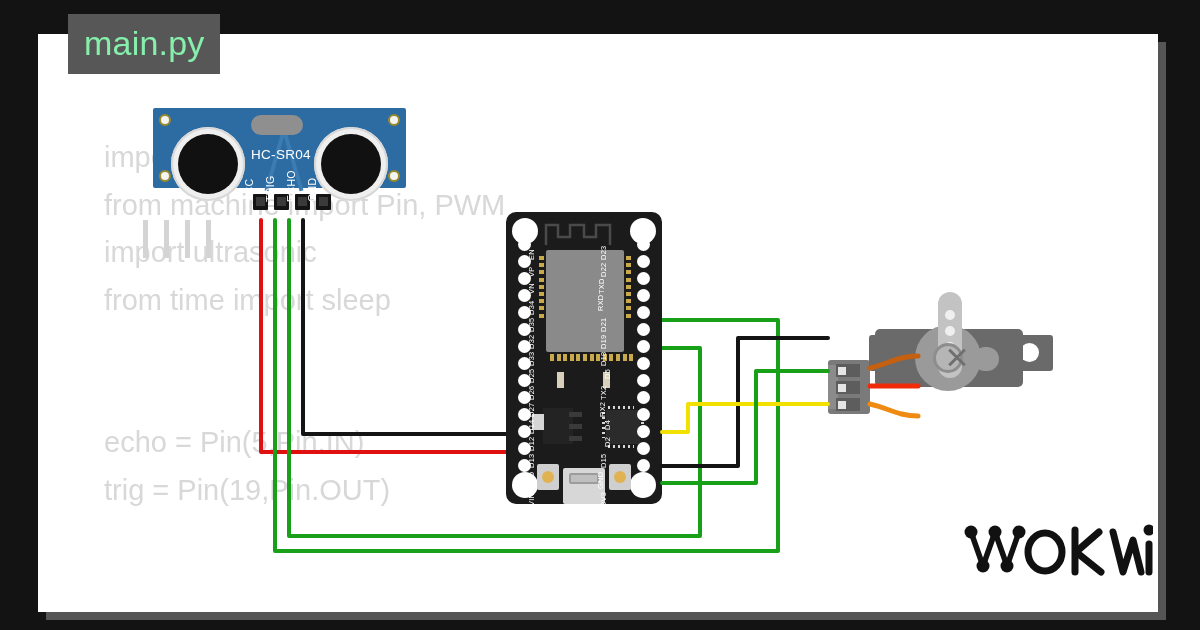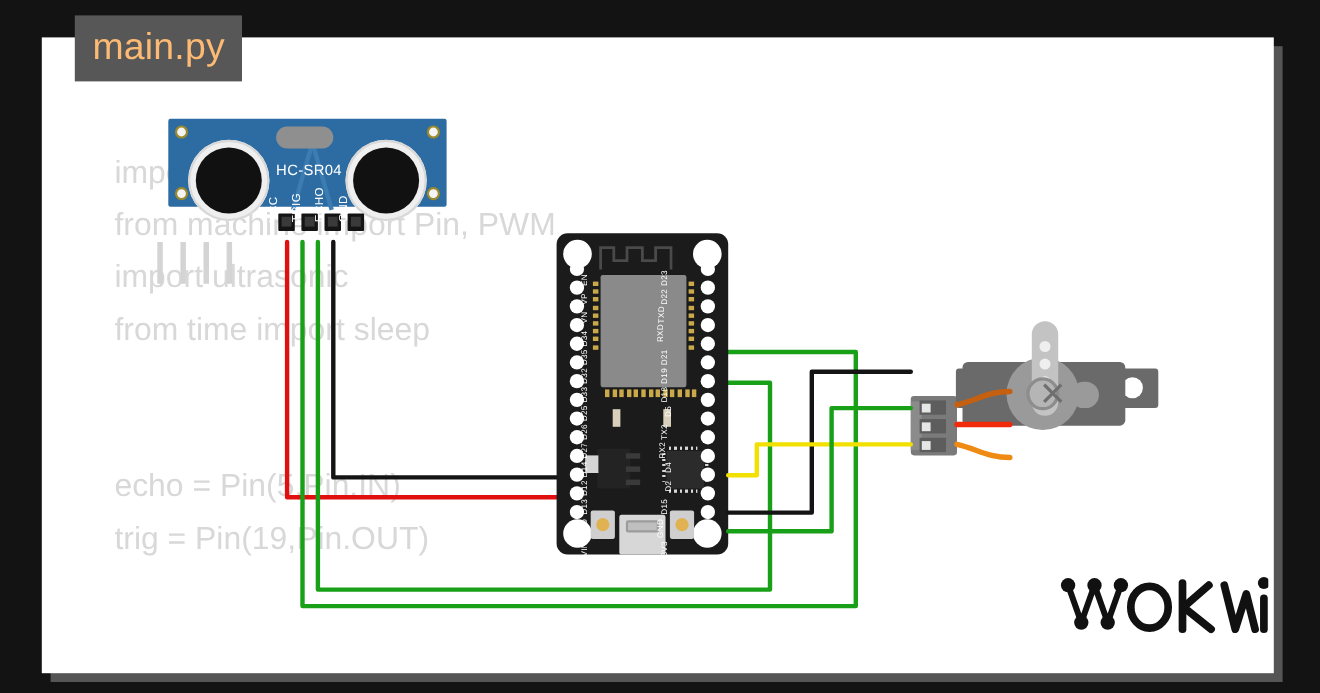--- a/index.html
+++ b/index.html
@@ -18,21 +18,21 @@
   }
   
   .canvas{
     position:absolute;left:38px;top:34px;width:1120px;height:578px;
     background:#ffffff;overflow:hidden;
   }
 
   
   .file-tab{
     position:absolute;left:68px;top:14px;
-    background:#575757;color:#fdba74;
+    background:#575757;color:#86efac;
     font-size:34px;line-height:1;
     padding:12px 16px 14px 16px;
     letter-spacing:.2px;
     z-index:40;
     white-space:nowrap;
   }
 
   
   .code{
     position:absolute;left:66px;top:100px;width:700px;

